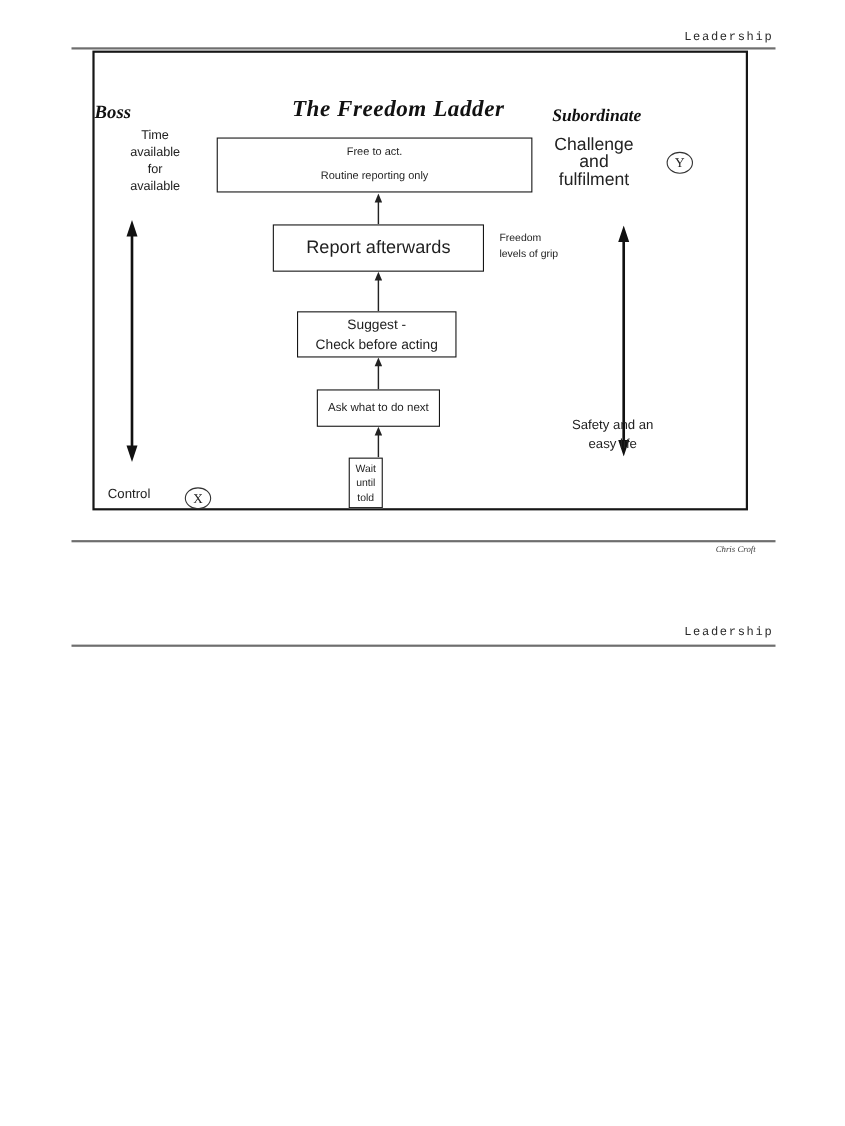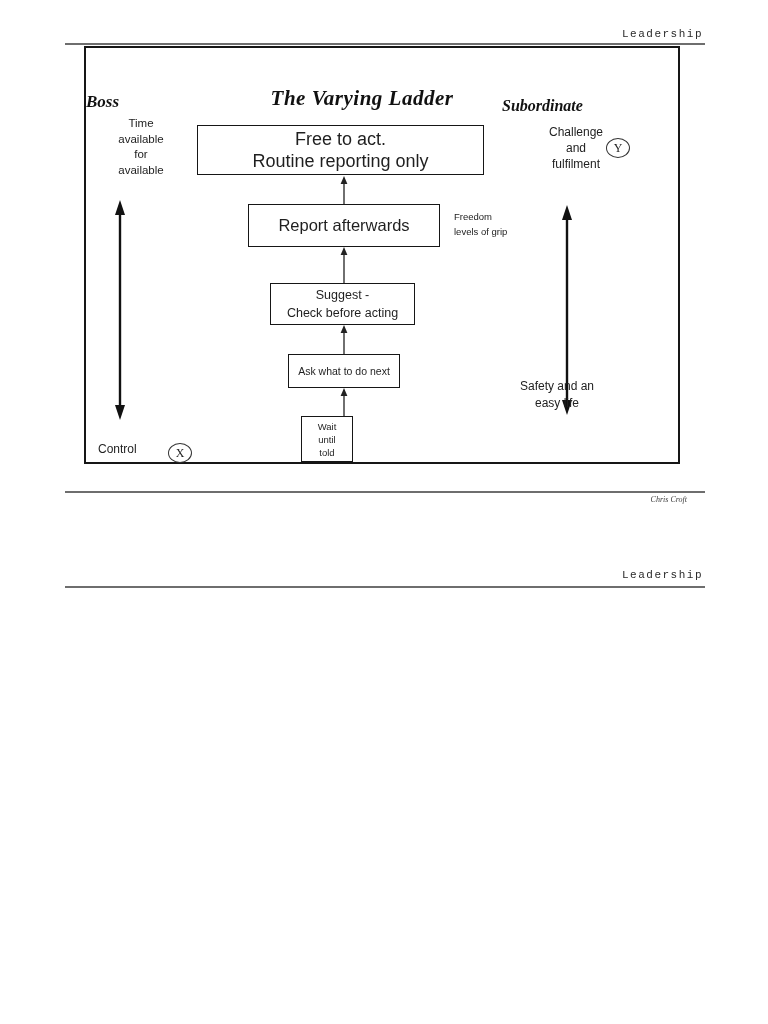--- a/index.html
+++ b/index.html
@@ -85,40 +85,40 @@
   }
 </style>
 </head>
 <body>
 
 <div class="abs header-label" style="top:28px; right:65px;">Leadership</div>
 <div class="abs rule" style="top:43px;"></div>
 
 <div class="abs diagram-frame">
 
-  <div class="abs diagram-title" style="left:126px; top:38px; width:300px;">The Varying Ladder</div>
+  <div class="abs diagram-title" style="left:126px; top:38px; width:300px;">The Freedom Ladder</div>
 
   <div class="abs side-heading" style="left:0px; top:44px; width:76px; font-size:17px;">Boss</div>
   <div class="abs axis-lines" style="left:17px; top:68px; width:76px; font-size:11.5px; line-height:15.5px;">
     <div>Time</div>
     <div>available</div>
     <div>for</div>
     <div>available</div>
   </div>
 
   <svg class="abs" style="left:26px; top:152px;" width="16" height="220" viewBox="0 0 16 220">
     <line x1="8" y1="12" x2="8" y2="208" stroke="#111" stroke-width="2.4"></line>
     <polygon points="8,0 3,15 13,15" fill="#111"></polygon>
     <polygon points="8,220 3,205 13,205" fill="#111"></polygon>
   </svg>
 
   <div class="abs" style="left:12px; top:394px; font-size:12px; color:#1f1f1f;">Control</div>
   <div class="abs marker-circle" style="left:82px; top:395px;">X</div>
 
-  <div class="abs step-box" style="left:111px; top:77px; width:287px; height:50px; font-size:18px; line-height:22px;">
+  <div class="abs step-box" style="left:111px; top:77px; width:287px; height:50px; font-size:10px; line-height:22px;">
     <div>Free to act.</div>
     <div>Routine reporting only</div>
   </div>
 
   <svg class="abs" style="left:253px; top:128px;" width="10" height="28" viewBox="0 0 10 28">
     <line x1="5" y1="5" x2="5" y2="28" stroke="#222" stroke-width="1.3"></line>
     <polygon points="5,0 1.6,8 8.4,8" fill="#222"></polygon>
   </svg>
 
   <div class="abs step-box" style="left:162px; top:156px; width:192px; height:43px; font-size:16.5px;">
@@ -147,28 +147,28 @@
 
   <div class="abs step-box" style="left:202px; top:306px; width:112px; height:34px; font-size:10.5px;">
     <div>Ask what to do next</div>
   </div>
 
   <svg class="abs" style="left:253px; top:340px;" width="10" height="28" viewBox="0 0 10 28">
     <line x1="5" y1="5" x2="5" y2="28" stroke="#222" stroke-width="1.3"></line>
     <polygon points="5,0 1.6,8 8.4,8" fill="#222"></polygon>
   </svg>
 
-  <div class="abs step-box" style="left:215px; top:368px; width:52px; height:46px; font-size:9.5px; line-height:13px;">
+  <div class="abs step-box" style="left:231px; top:368px; width:31px; height:46px; font-size:9.5px; line-height:13px;">
     <div>Wait</div>
     <div>until</div>
     <div>told</div>
   </div>
 
   <div class="abs side-heading" style="left:416px; top:49px; width:140px; font-size:16px;">Subordinate</div>
-  <div class="abs axis-lines" style="left:440px; top:76px; width:100px; font-size:12px; line-height:16px;">
+  <div class="abs axis-lines" style="left:404px; top:76px; width:100px; font-size:16px; line-height:16px;">
     <div>Challenge</div>
     <div>and</div>
     <div>fulfilment</div>
   </div>
   <div class="abs marker-circle" style="left:520px; top:90px;">Y</div>
 
   <svg class="abs" style="left:473px; top:157px;" width="16" height="210" viewBox="0 0 16 210">
     <line x1="8" y1="12" x2="8" y2="198" stroke="#111" stroke-width="2.4"></line>
     <polygon points="8,0 3,15 13,15" fill="#111"></polygon>
     <polygon points="8,210 3,195 13,195" fill="#111"></polygon>

